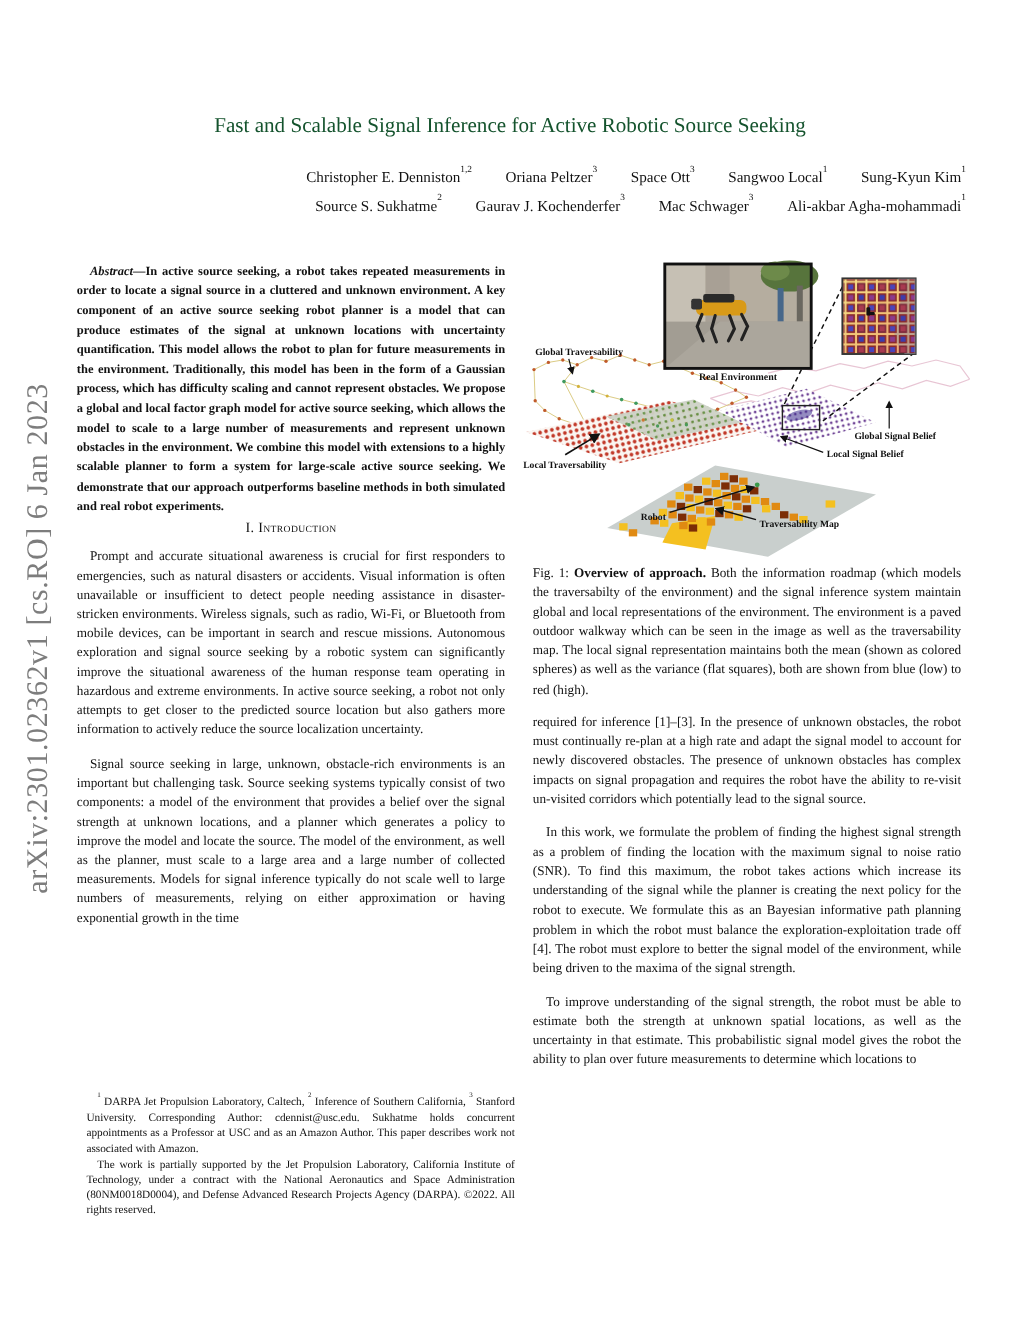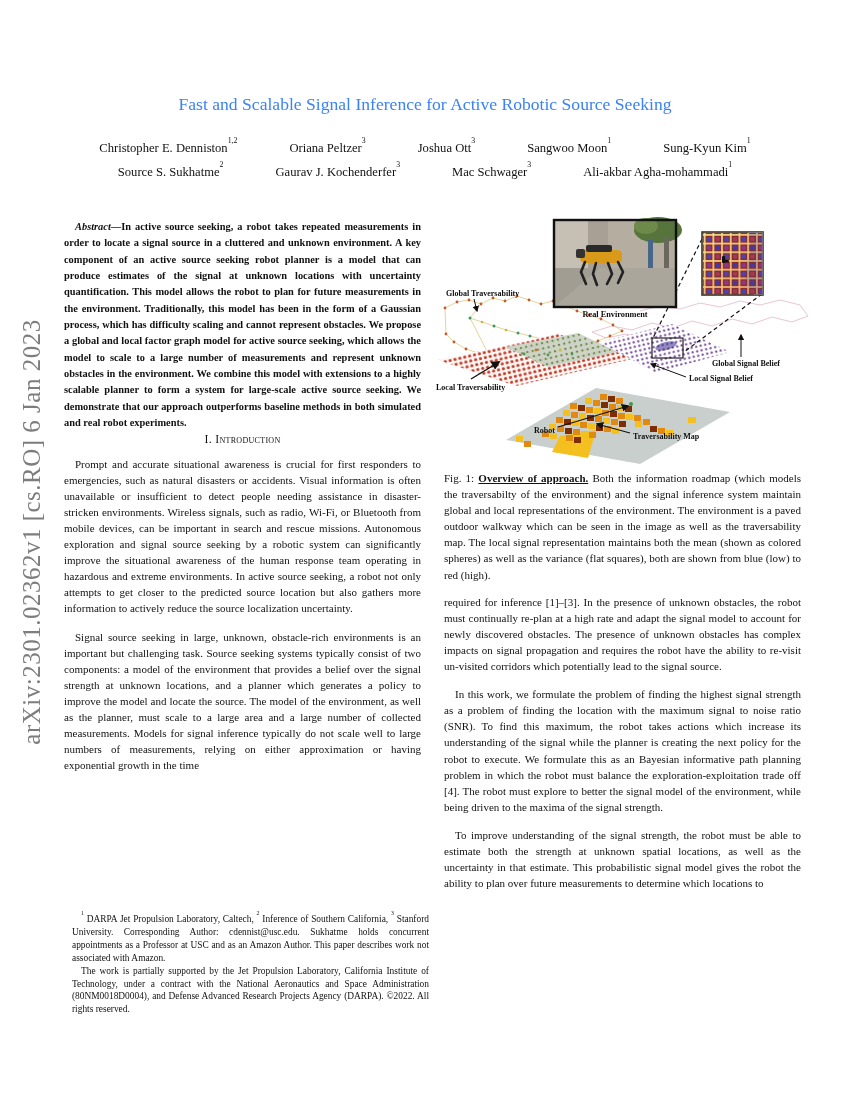--- a/index.html
+++ b/index.html
@@ -8,64 +8,64 @@
     background:#ffffff; overflow:hidden; color:#111;
     font-family:"Liberation Serif","DejaVu Serif",serif;
   }
   .watermark{
     position:absolute; left:-218px; top:518px; width:500px; text-align:center;
     transform:rotate(-90deg); transform-origin:center;
     font-size:25px; color:#7d7d7d; letter-spacing:0.5px; white-space:nowrap;
   }
   .title{
     position:absolute; top:94px; left:61px; width:728px; text-align:center;
-    font-size:17.6px; color:#3b82f6;
+    font-size:17.6px; color:#14532d;
   }
   .authors{position:absolute; top:141px; left:45px; width:760px; font-size:12.6px;}
-  .author-row{display:flex; justify-content:center; gap:52px; margin-bottom:9px; white-space:nowrap;}
+  .author-row{display:flex; justify-content:flex-end; gap:28px; margin-bottom:9px; white-space:nowrap;}
   sup{font-size:62%; position:relative; top:-0.45em; line-height:0;}
   .col{position:absolute; width:357px; text-align:justify; font-size:11px; line-height:16.1px;}
   .col-left{left:64px; top:219px;}
   .col-right{left:444px; top:212px;}
   .abstract{font-weight:bold; font-size:10.4px; line-height:16.35px; text-indent:11px;}
   .abstract .abs-label{font-style:italic;}
   .sec-heading{
     text-align:center; font-variant:small-caps; font-size:11.8px;
     margin-top:0; margin-bottom:8px; letter-spacing:0.3px; text-indent:0;
   }
   .para{margin:0; text-indent:11px;}
   .para.noindent{text-indent:0;}
   .para + .para{margin-top:12px;}
   .footnote{
     position:absolute; left:72px; top:913px; width:357px;
     font-size:9.4px; line-height:12.9px; text-align:justify;
   }
   .footnote p{margin:0; text-indent:9px;}
   .figure-wrap{margin-left:-14px; width:385px; height:254px;}
   .caption{margin-top:4px; text-indent:0;}
-  .caption .fig-bold{font-weight:bold;text-decoration:underline;}
+  .caption .fig-bold{font-weight:bold;}
   .col-right .para.first-after{margin-top:11px;}
   svg text{font-family:"Liberation Serif","DejaVu Serif",serif; font-weight:bold; font-size:8px; fill:#101010;}
   svg .lbl-big{font-size:8.3px;}
 </style>
 </head>
 <body>
 
 <div class="page">
 
   <div class="watermark">arXiv:2301.02362v1  [cs.RO]  6 Jan 2023</div>
 
   <div class="title">Fast and Scalable Signal Inference for Active Robotic Source Seeking</div>
 
   <div class="authors">
     <div class="author-row">
       <span class="author"><span>Christopher E. Denniston</span><sup>1,2</sup></span>
       <span class="author"><span>Oriana Peltzer</span><sup>3</sup></span>
-      <span class="author"><span>Joshua Ott</span><sup>3</sup></span>
-      <span class="author"><span>Sangwoo Moon</span><sup>1</sup></span>
+      <span class="author"><span>Space Ott</span><sup>3</sup></span>
+      <span class="author"><span>Sangwoo Local</span><sup>1</sup></span>
       <span class="author"><span>Sung-Kyun Kim</span><sup>1</sup></span>
     </div>
     <div class="author-row">
       <span class="author"><span>Source S. Sukhatme</span><sup>2</sup></span>
       <span class="author"><span>Gaurav J. Kochenderfer</span><sup>3</sup></span>
       <span class="author"><span>Mac Schwager</span><sup>3</sup></span>
       <span class="author"><span>Ali-akbar Agha-mohammadi</span><sup>1</sup></span>
     </div>
   </div>
 

